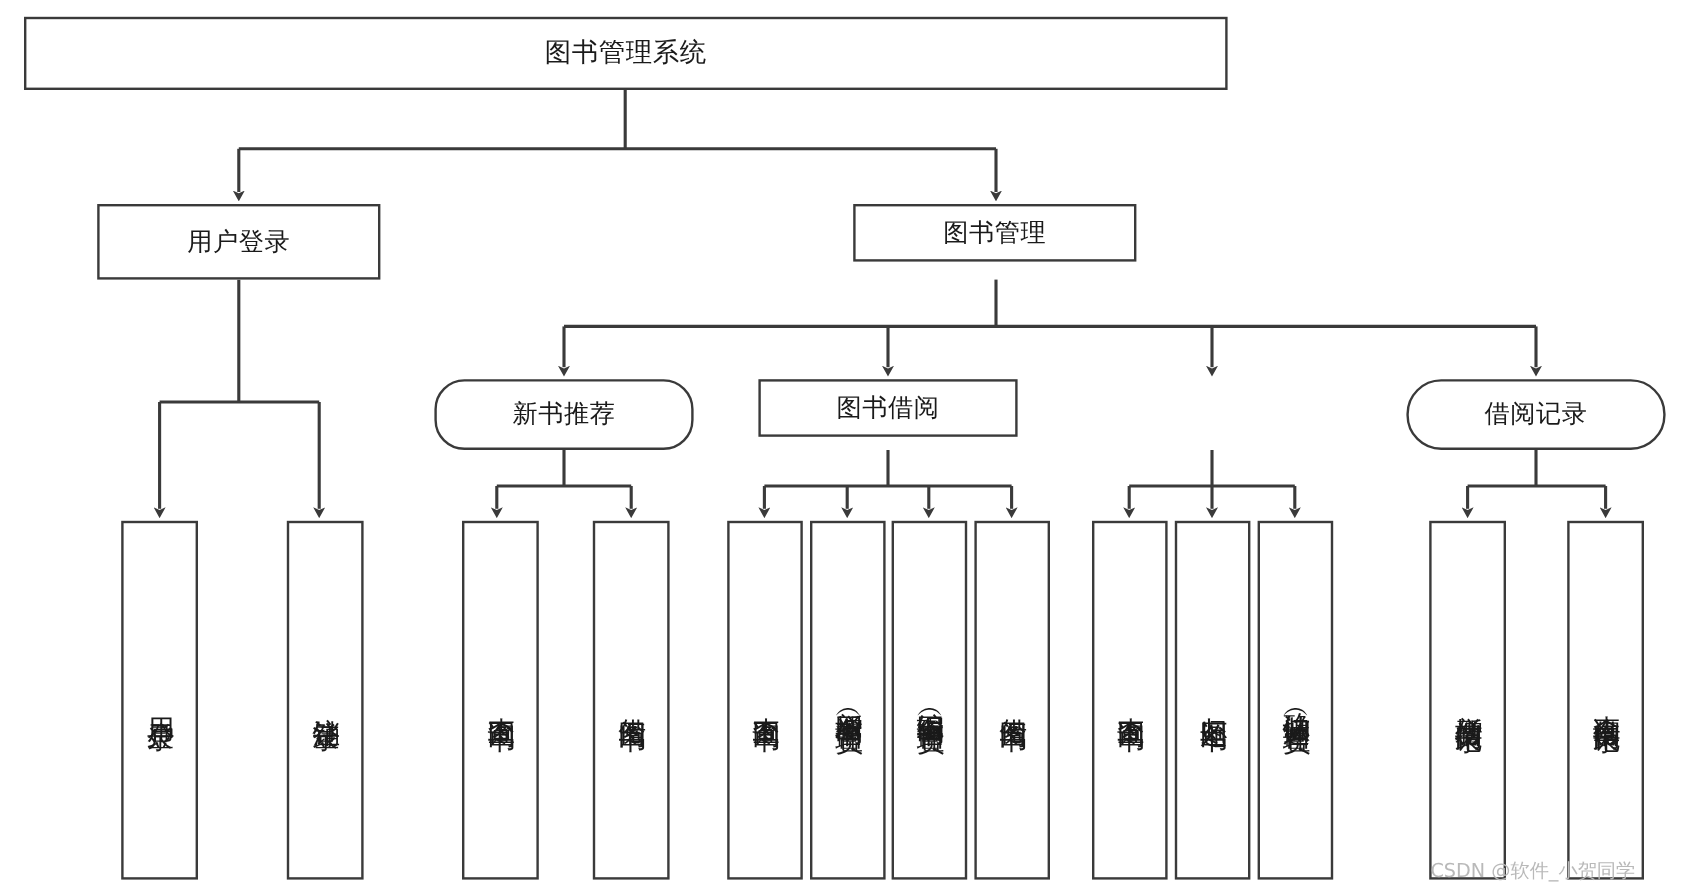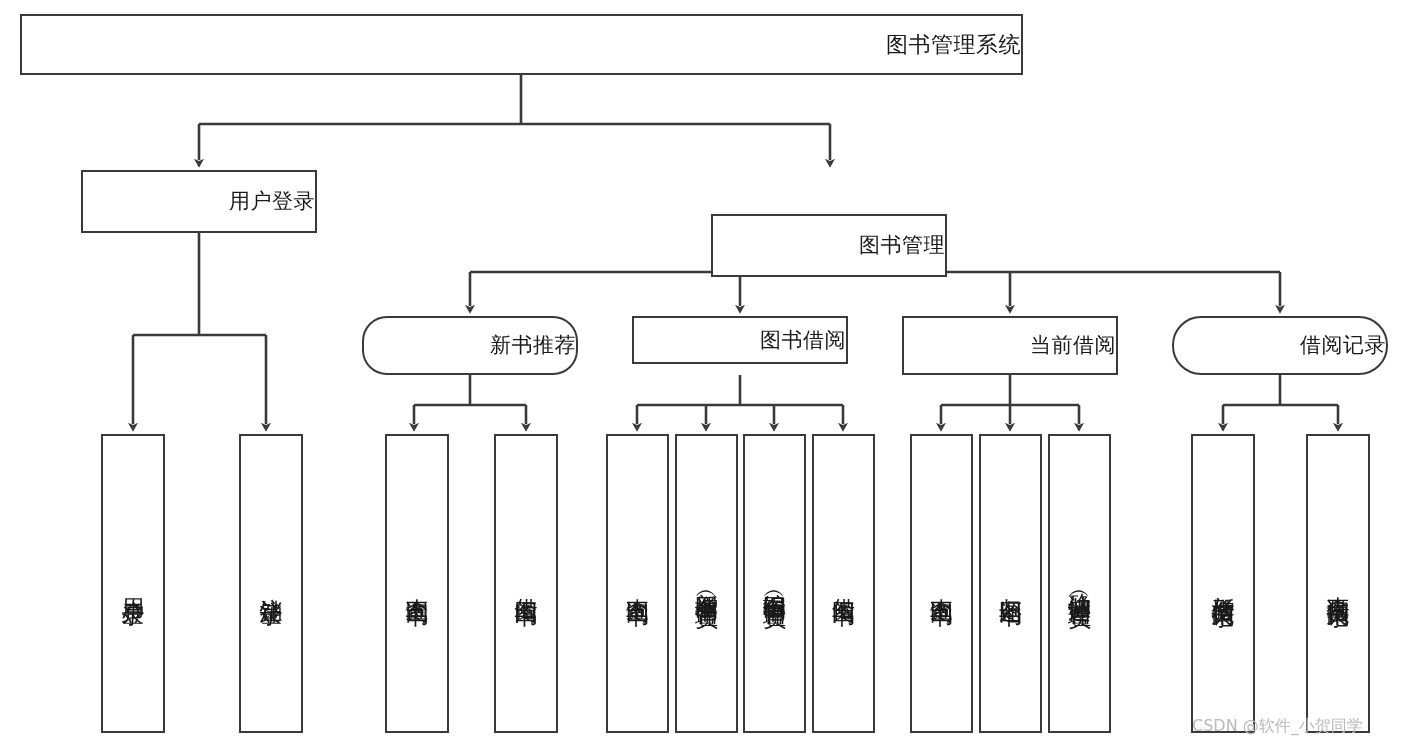--- a/index.html
+++ b/index.html
@@ -26,21 +26,21 @@
     height: 747px;
     pointer-events: none;
   }
   .node {
     position: absolute;
     box-sizing: border-box;
     background: #ffffff;
     border: 2px solid #3a3a3a;
     display: flex;
     align-items: center;
-    justify-content: flex-end;
+    justify-content: center;
     color: #1a1a1a;
     z-index: 2;
   }
   .node .label {
     line-height: 1.18;
     text-align: center;
     white-space: nowrap;
   }
   
   .node.h .label {
@@ -130,35 +130,32 @@
   </svg>
 
   <div class="node h root" style="left:20px; top:14px; width:1003px; height:61px;">
     <span class="label">图书管理系统</span>
   </div>
 
   <div class="node h" style="left:81px; top:170px; width:236px; height:63px;">
     <span class="label">用户登录</span>
   </div>
 
-  <div class="node h" style="left:711px; top:170px; width:236px; height:63px;margin-top:44px;">
+  <div class="node h" style="left:711px; top:170px; width:236px; height:48px;">
     <span class="label">图书管理</span>
   </div>
 
   <div class="node h" style="left:362px; top:316px; width:216px; height:59px;border-radius:25px;">
     <span class="label">新书推荐</span>
   </div>
 
   <div class="node h" style="left:632px; top:316px; width:216px; height:48px;">
     <span class="label">图书借阅</span>
   </div>
 
-  <div class="node h" style="left:902px; top:316px; width:216px; height:59px;">
-    <span class="label">当前借阅</span>
-  </div>
 
   <div class="node h" style="left:1172px; top:316px; width:216px; height:59px;border-radius:29px;">
     <span class="label">借阅记录</span>
   </div>
 
   <div class="node v" style="left:101px; top:434px; width:64px; height:299px;">
     <span class="label">用户登录</span>
   </div>
 
   <div class="node v" style="left:239px; top:434px; width:64px; height:299px;">

